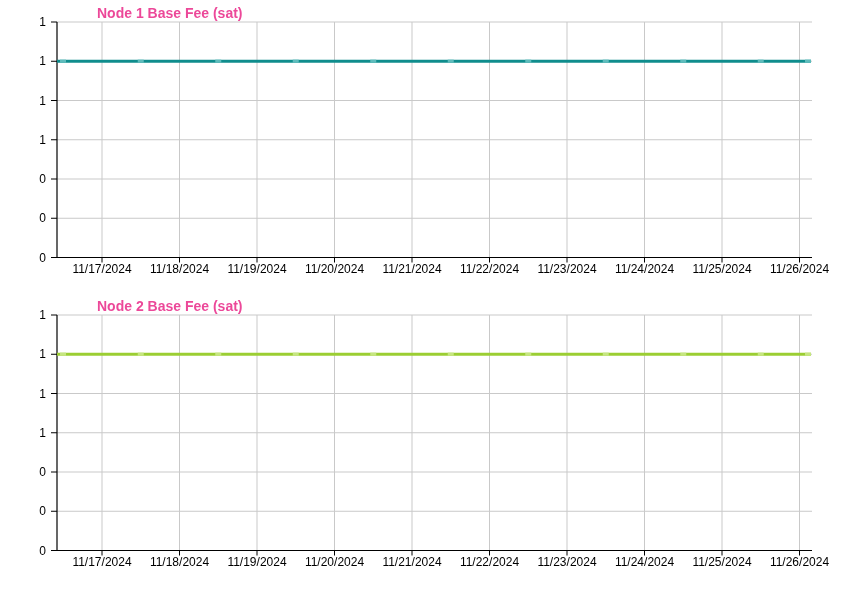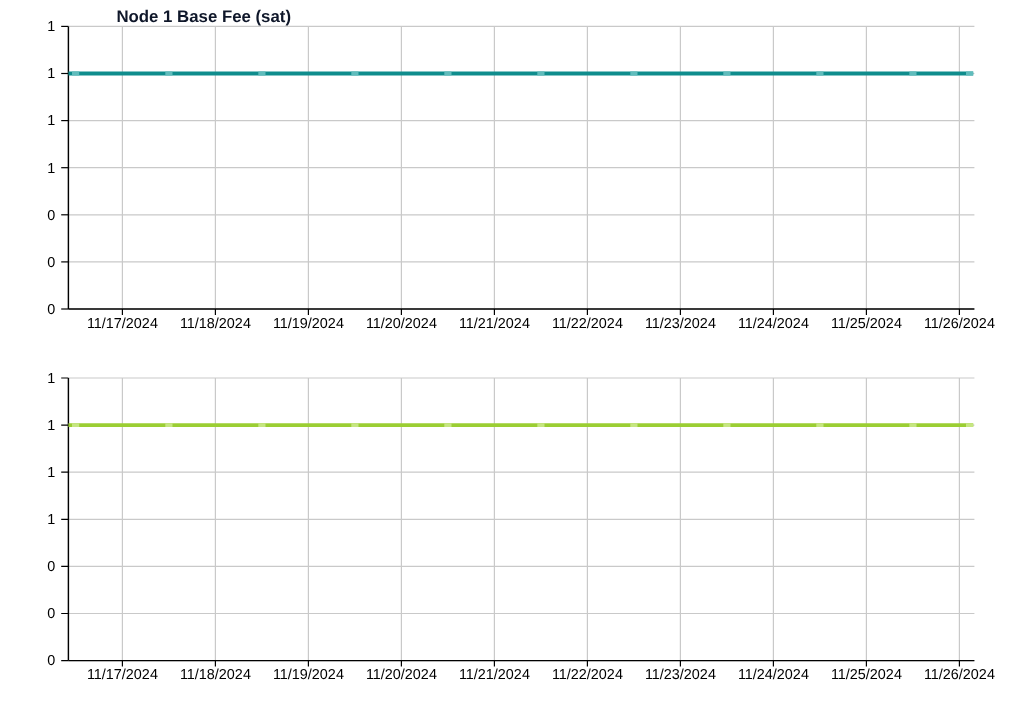--- a/index.html
+++ b/index.html
@@ -22,21 +22,21 @@
     height: 300px;
   }
   #chart-block-0 { top: 0; }
   #chart-block-1 { top: 293px; }
   .chart-title {
     position: absolute;
     left: 75px;
     top: 5px;
     font-size: 14px;
     font-weight: bold;
-    color: #0f172a;
+    color: #ec4899;
     white-space: nowrap;
     z-index: 2;
     padding-left: 22px;
   }
   .chart-svg {
     position: absolute;
     left: 0;
     top: 0;
     width: 860px;
     height: 300px;
@@ -130,20 +130,21 @@
           <line x1="525.25" y1="61.24999999999999" x2="531.25" y2="61.24999999999999" stroke="#5fbcbc" stroke-width="3.2"></line>
           <line x1="602.75" y1="61.24999999999999" x2="608.75" y2="61.24999999999999" stroke="#5fbcbc" stroke-width="3.2"></line>
           <line x1="680.25" y1="61.24999999999999" x2="686.25" y2="61.24999999999999" stroke="#5fbcbc" stroke-width="3.2"></line>
           <line x1="757.75" y1="61.24999999999999" x2="763.75" y2="61.24999999999999" stroke="#5fbcbc" stroke-width="3.2"></line>
           <line x1="805" y1="61.24999999999999" x2="811" y2="61.24999999999999" stroke="#5fbcbc" stroke-width="3.2"></line>
         </g>
       </svg>
   </div>
 
   <div class="chart-block" id="chart-block-1">
+    <div class="chart-title">Node 2 Base Fee (sat)</div>
     <svg class="chart-svg" id="chart-svg-1" viewBox="0 0 860 300">
         <g>
           <line x1="57" y1="22" x2="812" y2="22" stroke="#c9c9c9" stroke-width="1"></line>
           <line x1="57" y1="61.24999999999999" x2="812" y2="61.24999999999999" stroke="#c9c9c9" stroke-width="1"></line>
           <line x1="57" y1="100.49999999999999" x2="812" y2="100.49999999999999" stroke="#c9c9c9" stroke-width="1"></line>
           <line x1="57" y1="139.75" x2="812" y2="139.75" stroke="#c9c9c9" stroke-width="1"></line>
           <line x1="57" y1="179" x2="812" y2="179" stroke="#c9c9c9" stroke-width="1"></line>
           <line x1="57" y1="218.24999999999997" x2="812" y2="218.24999999999997" stroke="#c9c9c9" stroke-width="1"></line>
           <line x1="57" y1="257.5" x2="812" y2="257.5" stroke="#c9c9c9" stroke-width="1"></line>
           <line x1="102" y1="22" x2="102" y2="257.5" stroke="#c9c9c9" stroke-width="1"></line>

